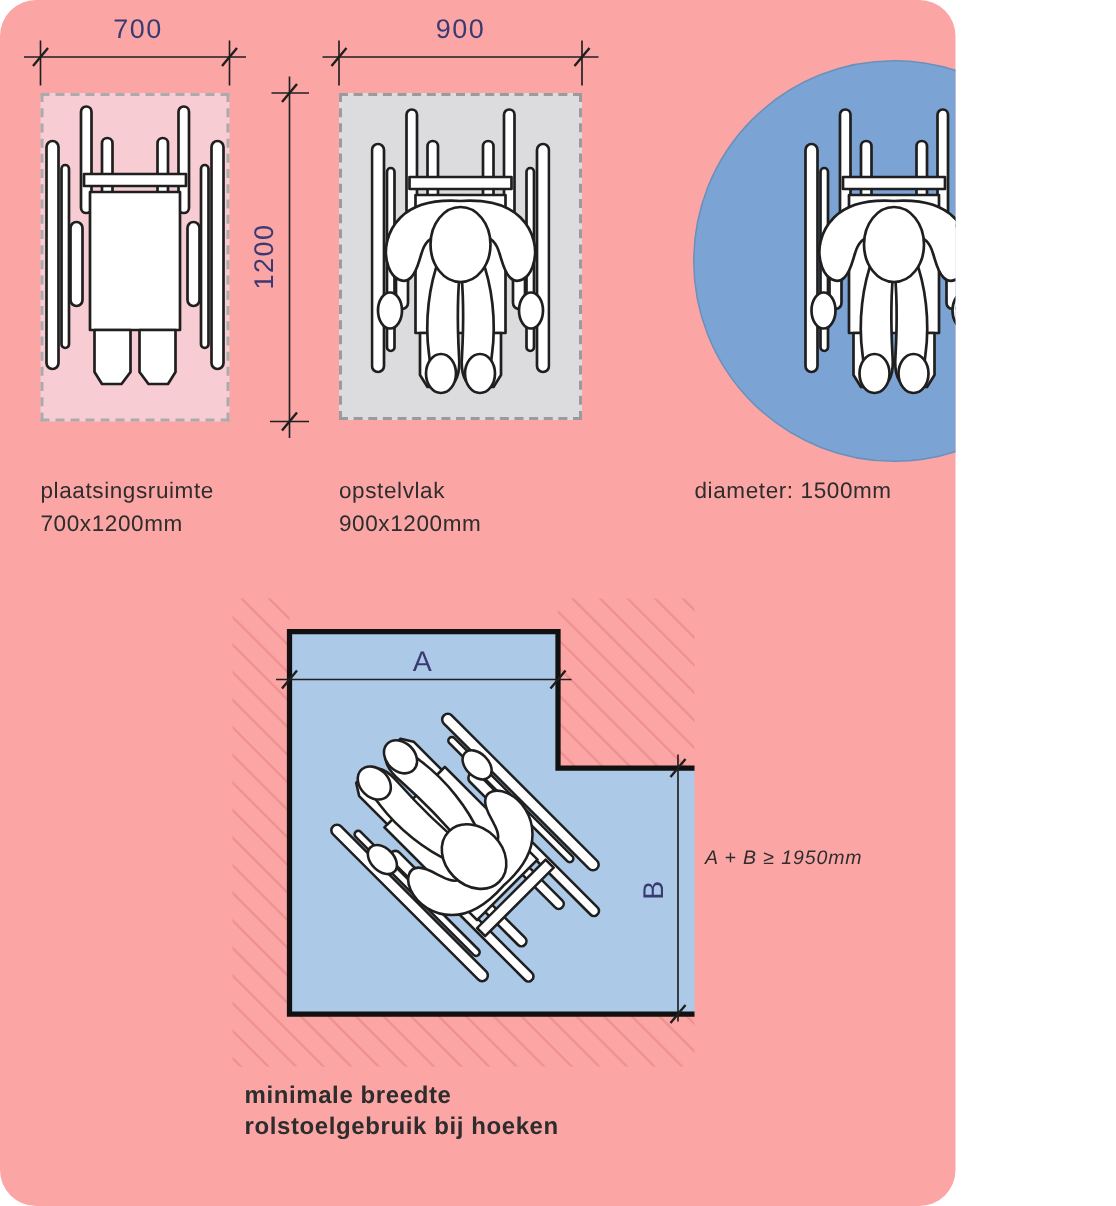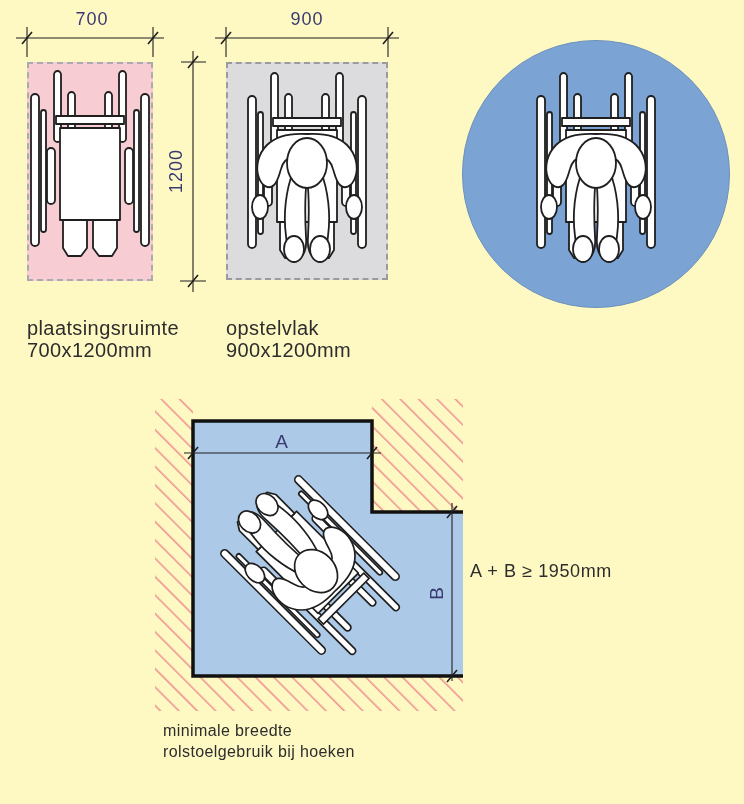--- a/index.html
+++ b/index.html
@@ -1,34 +1,34 @@
 <!DOCTYPE html>
 <html><head>
 <meta charset="utf-8">
 <style>
   html,body{margin:0;padding:0;background:#fff;}
   #canvas{
-    position:relative;width:744px;height:804px;background:#fef9c3;overflow:hidden;
-    font-family:"Liberation Sans", sans-serif;color:#2d2d2d;
+    position:relative;width:637px;height:804px;background:#fca5a5;overflow:hidden;
+    font-family:"Liberation Sans", sans-serif;color:#2d2d2d;border-radius:24px;
   }
   .abs{position:absolute;}
   
   #placement-rect{left:27px;top:62px;width:126px;height:219px;background:#f7ccd3;
     border:2px dashed #ababaf;box-sizing:border-box;}
   #standing-rect{left:226px;top:62px;width:162px;height:218px;background:#dcdcdf;
     border:2px dashed #9b9b9f;box-sizing:border-box;}
   #turning-circle{left:462px;top:40px;width:268px;height:268px;border-radius:50%;
     background:#7ba3d4;border:1px solid #6a90bc;box-sizing:border-box;}
   
-  .caption{font-size:20px;line-height:22px;letter-spacing:0.4px;color:#2d2d2d;white-space:nowrap;}
+  .caption{font-size:15px;line-height:22px;letter-spacing:0.4px;color:#2d2d2d;white-space:nowrap;}
   .dimtext{font-size:18px;letter-spacing:1px;color:#3a3a72;white-space:nowrap;}
   .center{text-align:center;}
   .rot{transform:rotate(-90deg);transform-origin:center center;}
-  #corner-caption{font-size:16px;line-height:20.5px;letter-spacing:0.4px;}
-  #corner-rules{font-size:18px;line-height:21.5px;letter-spacing:0.6px;white-space:nowrap;}
+  #corner-caption{font-size:16px;line-height:20.5px;letter-spacing:0.4px;font-weight:bold;}
+  #corner-rules{font-size:13px;line-height:21.5px;letter-spacing:0.6px;white-space:nowrap;font-style:italic;}
   svg{display:block;}
   .chair-svg{pointer-events:none;}
   #overlay-dims{left:0;top:0;pointer-events:none;}
 </style>
 </head>
 <body>
 
 <div id="canvas">
 
   <svg width="0" height="0" class="abs" aria-hidden="true">
@@ -138,20 +138,21 @@
     <div>plaatsingsruimte</div>
     <div>700x1200mm</div>
   </div>
 
   <div class="abs caption" style="left:226px;top:317px">
     <div>opstelvlak</div>
     <div>900x1200mm</div>
   </div>
 
   <div class="abs caption" style="left:463px;top:317px">
+    <div>diameter: 1500mm</div>
   </div>
 
   <div class="abs" id="corner-rules" style="left:470px;top:561px">
     <div>A + B ≥ 1950mm</div>
   </div>
 
   <div class="abs" id="corner-caption" style="left:163px;top:721px">
     <div>minimale breedte</div>
     <div>rolstoelgebruik bij hoeken</div>
   </div>

